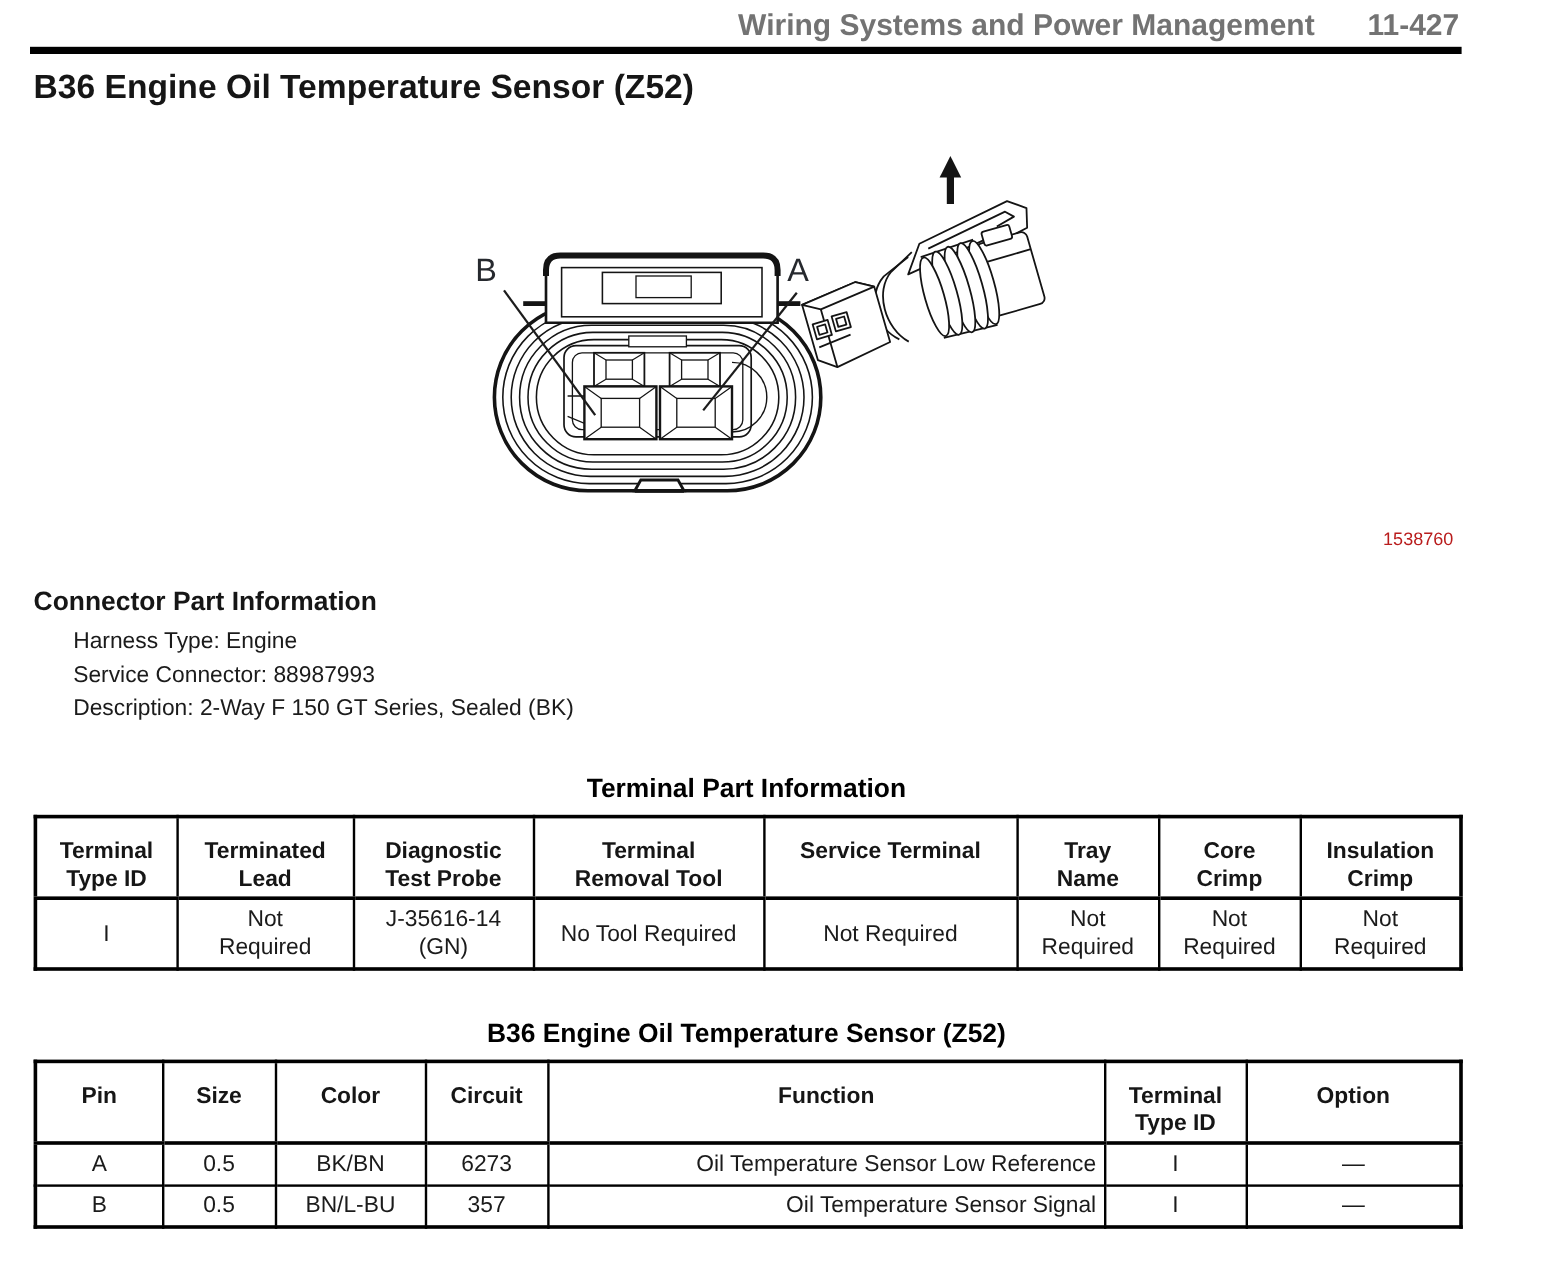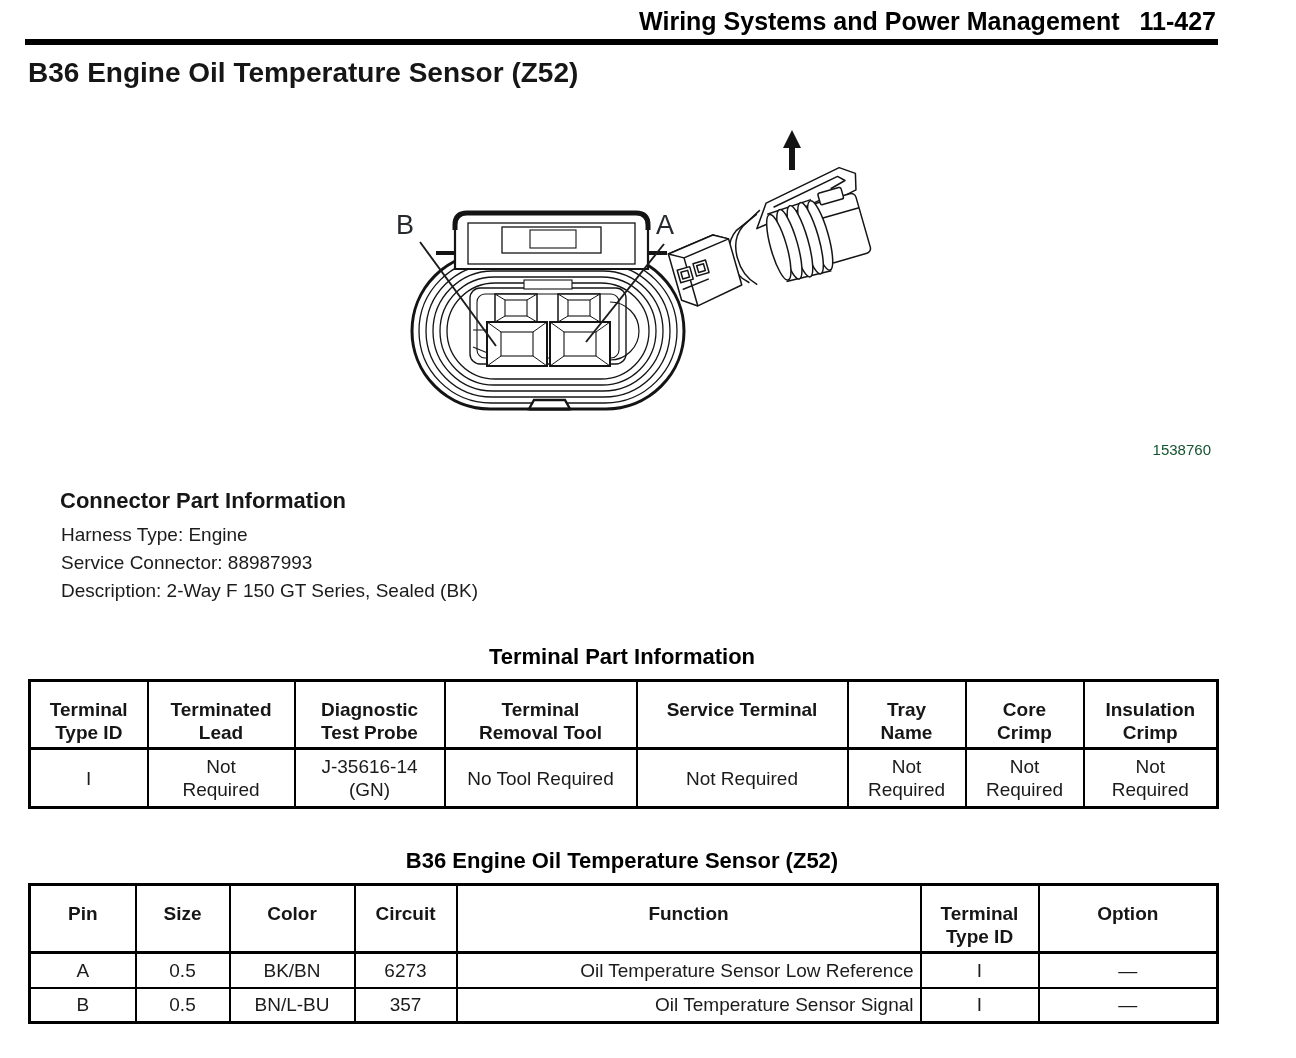--- a/index.html
+++ b/index.html
@@ -2,31 +2,31 @@
 <html><head>
 <meta charset="utf-8">
 <style>
   * { box-sizing: border-box; }
   html,body { margin:0; padding:0; background:#fff; }
   .page {
     position:relative; width:1296px; height:1058px; background:#ffffff;
     font-family:"Liberation Sans","DejaVu Sans",sans-serif; color:#141414; overflow:hidden;
   }
   
-  .hdr { display:flex; justify-content:flex-end; align-items:baseline; gap:20px;
-         padding:8px 80px 0 0; font-weight:bold; font-size:25px; line-height:26px; color:#000000;}
+  .hdr { display:flex; justify-content:flex-end; align-items:baseline; gap:44px;
+         padding:8px 80px 0 0; font-weight:bold; font-size:25px; line-height:26px; color:#737373;}
   .hdr-rule { margin:5px 78px 0 25px; height:6px; background:#000; }
   
   .title { margin:12px 0 0 28px; font-size:28px; font-weight:bold; line-height:31px; color:#161616; }
   
   .figure { position:relative; height:374px; }
   .figure svg { position:absolute; left:378px; top:38px; }
-  .fig-number { position:absolute; right:85px; bottom:4px; font-size:15px; color:#14532d; }
-  
-  .ci-heading { margin:26px 0 0 60px; font-size:22px; font-weight:bold; line-height:26px; color:#161616;}
+  .fig-number { position:absolute; right:85px; bottom:4px; font-size:15px; color:#b91c1c; }
+  
+  .ci-heading { margin:26px 0 0 28px; font-size:22px; font-weight:bold; line-height:26px; color:#161616;}
   .ci-lines { margin:7px 0 0 61px; font-size:19px; line-height:28px; color:#1b1b1b; }
   
   .tbl-title { width:1188px; margin:38px 0 0 28px; text-align:center;
                font-size:22px; font-weight:bold; line-height:27px; color:#000000; }
   table { border-collapse:collapse; table-layout:fixed; width:1188px; margin:9px 0 0 28px;
           border:3px solid #000; font-size:19px; color:#1b1b1b; }
   th, td { border:2px solid #000; text-align:center; padding:3px 6px; overflow:hidden; }
   thead th { font-weight:bold; vertical-align:top; padding-top:16px; height:55px;
              border-bottom:3px solid #000; line-height:23px; color:#161616; }
   tbody td { vertical-align:middle; line-height:23px; }

